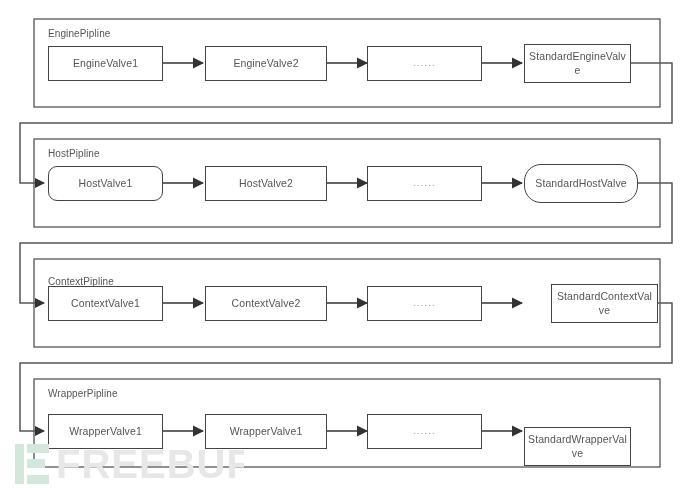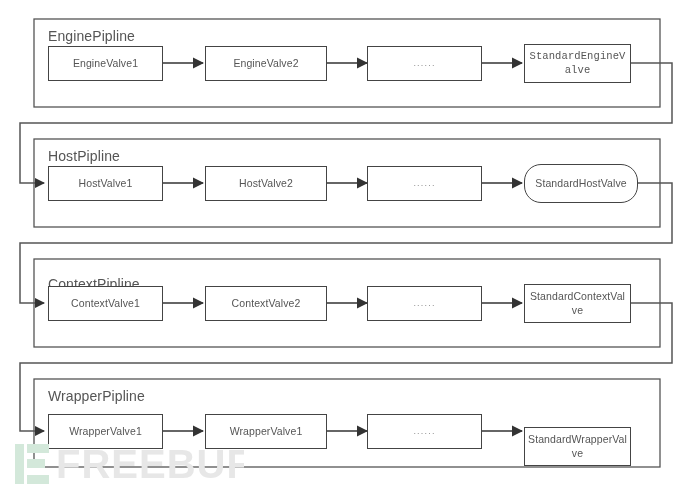--- a/index.html
+++ b/index.html
@@ -19,21 +19,21 @@
   }
   #diagram-svg {
     position: absolute;
     left: 0;
     top: 0;
     width: 690px;
     height: 488px;
   }
   .pipeline-label {
     position: absolute;
-    font-size: 14px;
+    font-size: 10px;
     color: #555555;
     white-space: nowrap;
     letter-spacing: 0.1px;
   }
   .valve-box {
     position: absolute;
     box-sizing: border-box;
     border: 1.4px solid #444444;
     background: #ffffff;
     display: flex;
@@ -113,25 +113,25 @@
 
   <div class="valve-box" style="left:48px; top:46px; width:115px; height:35px;">
     <span class="valve-text">EngineValve1</span>
   </div>
   <div class="valve-box" style="left:205px; top:46px; width:122px; height:35px;">
     <span class="valve-text">EngineValve2</span>
   </div>
   <div class="valve-box ellipsis" style="left:367px; top:46px; width:115px; height:35px;">
     <span class="valve-text">......</span>
   </div>
-  <div class="valve-box" style="left:524px; top:44px; width:107px; height:39px;font-family:Liberation Mono, monospace;">
+  <div class="valve-box" style="left:524px; top:44px; width:107px; height:39px;">
     <span class="valve-text">StandardEngineValve</span>
   </div>
 
-  <div class="valve-box" style="left:48px; top:166px; width:115px; height:35px;">
+  <div class="valve-box" style="left:48px; top:166px; width:115px; height:35px;border-radius:9px;">
     <span class="valve-text">HostValve1</span>
   </div>
   <div class="valve-box" style="left:205px; top:166px; width:122px; height:35px;">
     <span class="valve-text">HostValve2</span>
   </div>
   <div class="valve-box ellipsis" style="left:367px; top:166px; width:115px; height:35px;">
     <span class="valve-text">......</span>
   </div>
   <div class="valve-box" style="left:524px; top:164px; width:114px; height:39px;border-radius:17px;">
     <span class="valve-text">StandardHostValve</span>
@@ -139,21 +139,21 @@
 
   <div class="valve-box" style="left:48px; top:286px; width:115px; height:35px;justify-content:center;">
     <span class="valve-text">ContextValve1</span>
   </div>
   <div class="valve-box" style="left:205px; top:286px; width:122px; height:35px;justify-content:flex-end;">
     <span class="valve-text">ContextValve2</span>
   </div>
   <div class="valve-box ellipsis" style="left:367px; top:286px; width:115px; height:35px;">
     <span class="valve-text">......</span>
   </div>
-  <div class="valve-box" style="left:524px; top:284px; width:107px; height:39px;">
+  <div class="valve-box" style="left:551px; top:284px; width:107px; height:39px;">
     <span class="valve-text">StandardContextValve</span>
   </div>
 
   <div class="valve-box" style="left:48px; top:414px; width:115px; height:35px;">
     <span class="valve-text">WrapperValve1</span>
   </div>
   <div class="valve-box" style="left:205px; top:414px; width:122px; height:35px;">
     <span class="valve-text">WrapperValve1</span>
   </div>
   <div class="valve-box ellipsis" style="left:367px; top:414px; width:115px; height:35px;">

